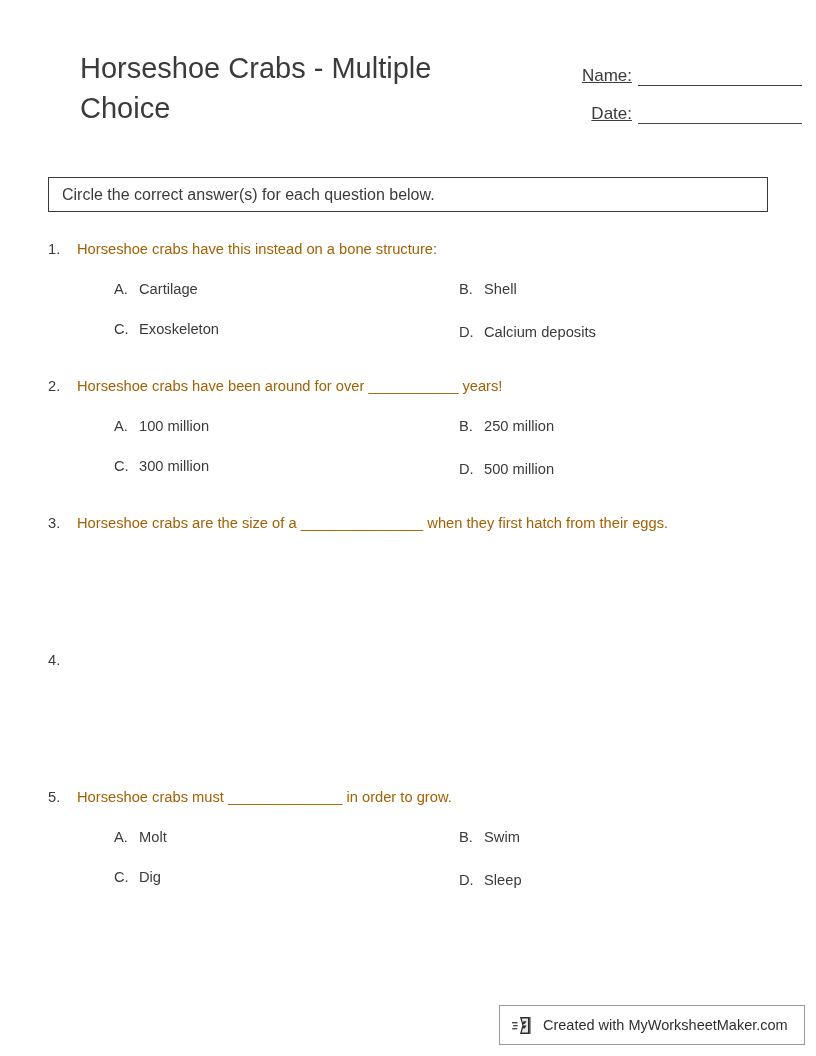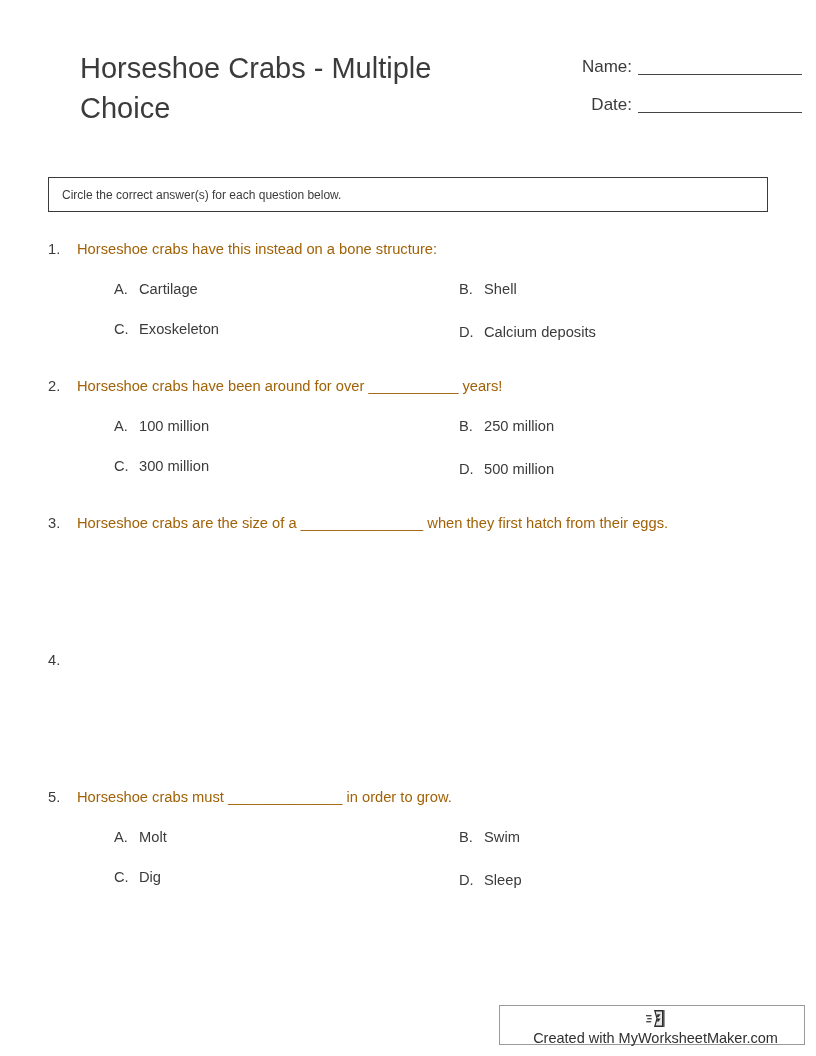--- a/index.html
+++ b/index.html
@@ -36,23 +36,24 @@
     letter-spacing: 0px;
   }
   #name-date-block {
     position: absolute;
     left: 480px;
     top: 48px;
     width: 290px;
   }
   .nd-row {
     display: flex;
-    align-items: center;
+    align-items: flex-end;
     justify-content: flex-end;
     height: 38px;
+    text-decoration: underline;
   }
   .nd-label {
     font-size: 17px;
     color: #3b3b3b;
     white-space: nowrap;
     padding-right: 6px;
   }
   .nd-rule {
     width: 164px;
     border-bottom: 1.6px solid #444;
@@ -66,21 +67,21 @@
     top: 177px;
     width: 720px;
     height: 35px;
     border: 1.3px solid #3a3a3a;
     box-sizing: border-box;
     display: flex;
     align-items: center;
   }
   #instruction-text {
     padding-left: 13px;
-    font-size: 12px;
+    font-size: 16px;
     color: #3b3b3b;
   }
 
   
   #questions {
     position: absolute;
     left: 0;
     top: 241px;
     width: 816px;
   }
@@ -133,21 +134,20 @@
     position: absolute;
     left: 499px;
     top: 1005px;
     width: 306px;
     height: 40px;
     border: 1.3px solid #9a9a9a;
     box-sizing: border-box;
     background: #ffffff;
     display: flex;
     align-items: center;
-    flex-direction: column;
   }
   #badge-logo {
     margin-left: 12px;
     width: 24px;
     height: 24px;
     flex: none;
   }
   #badge-text {
     margin-left: 7px;
     font-size: 14.5px;

